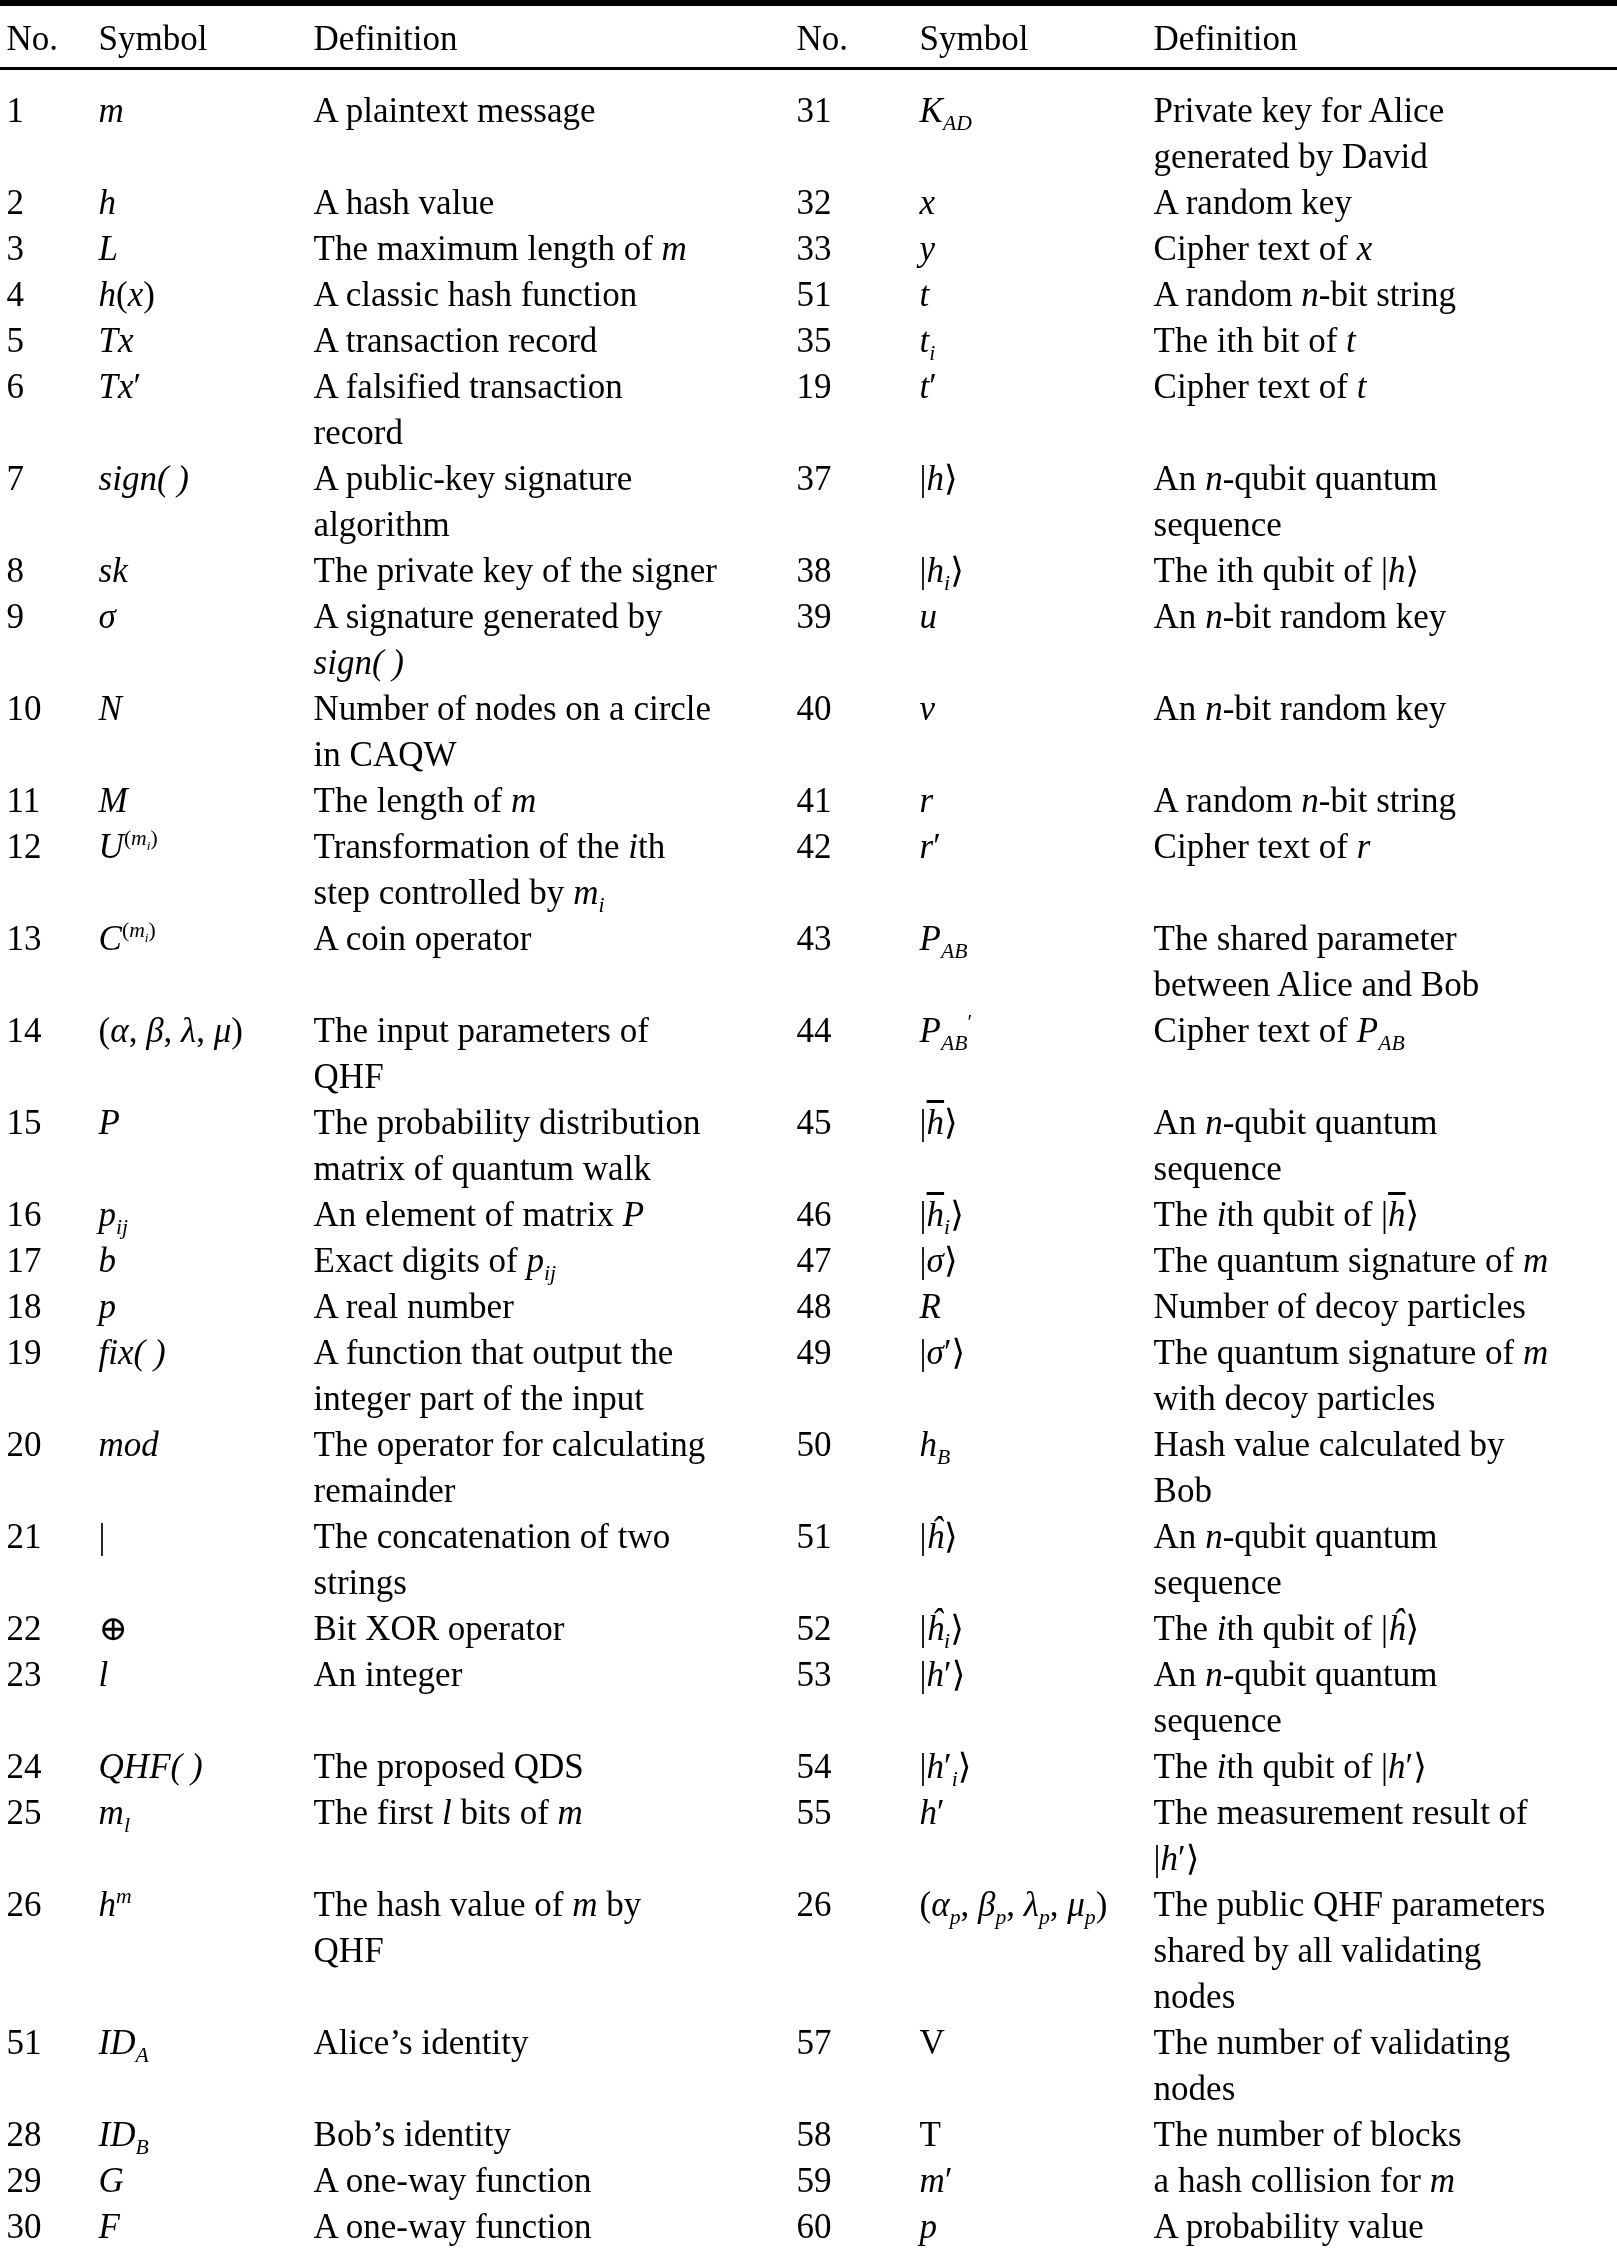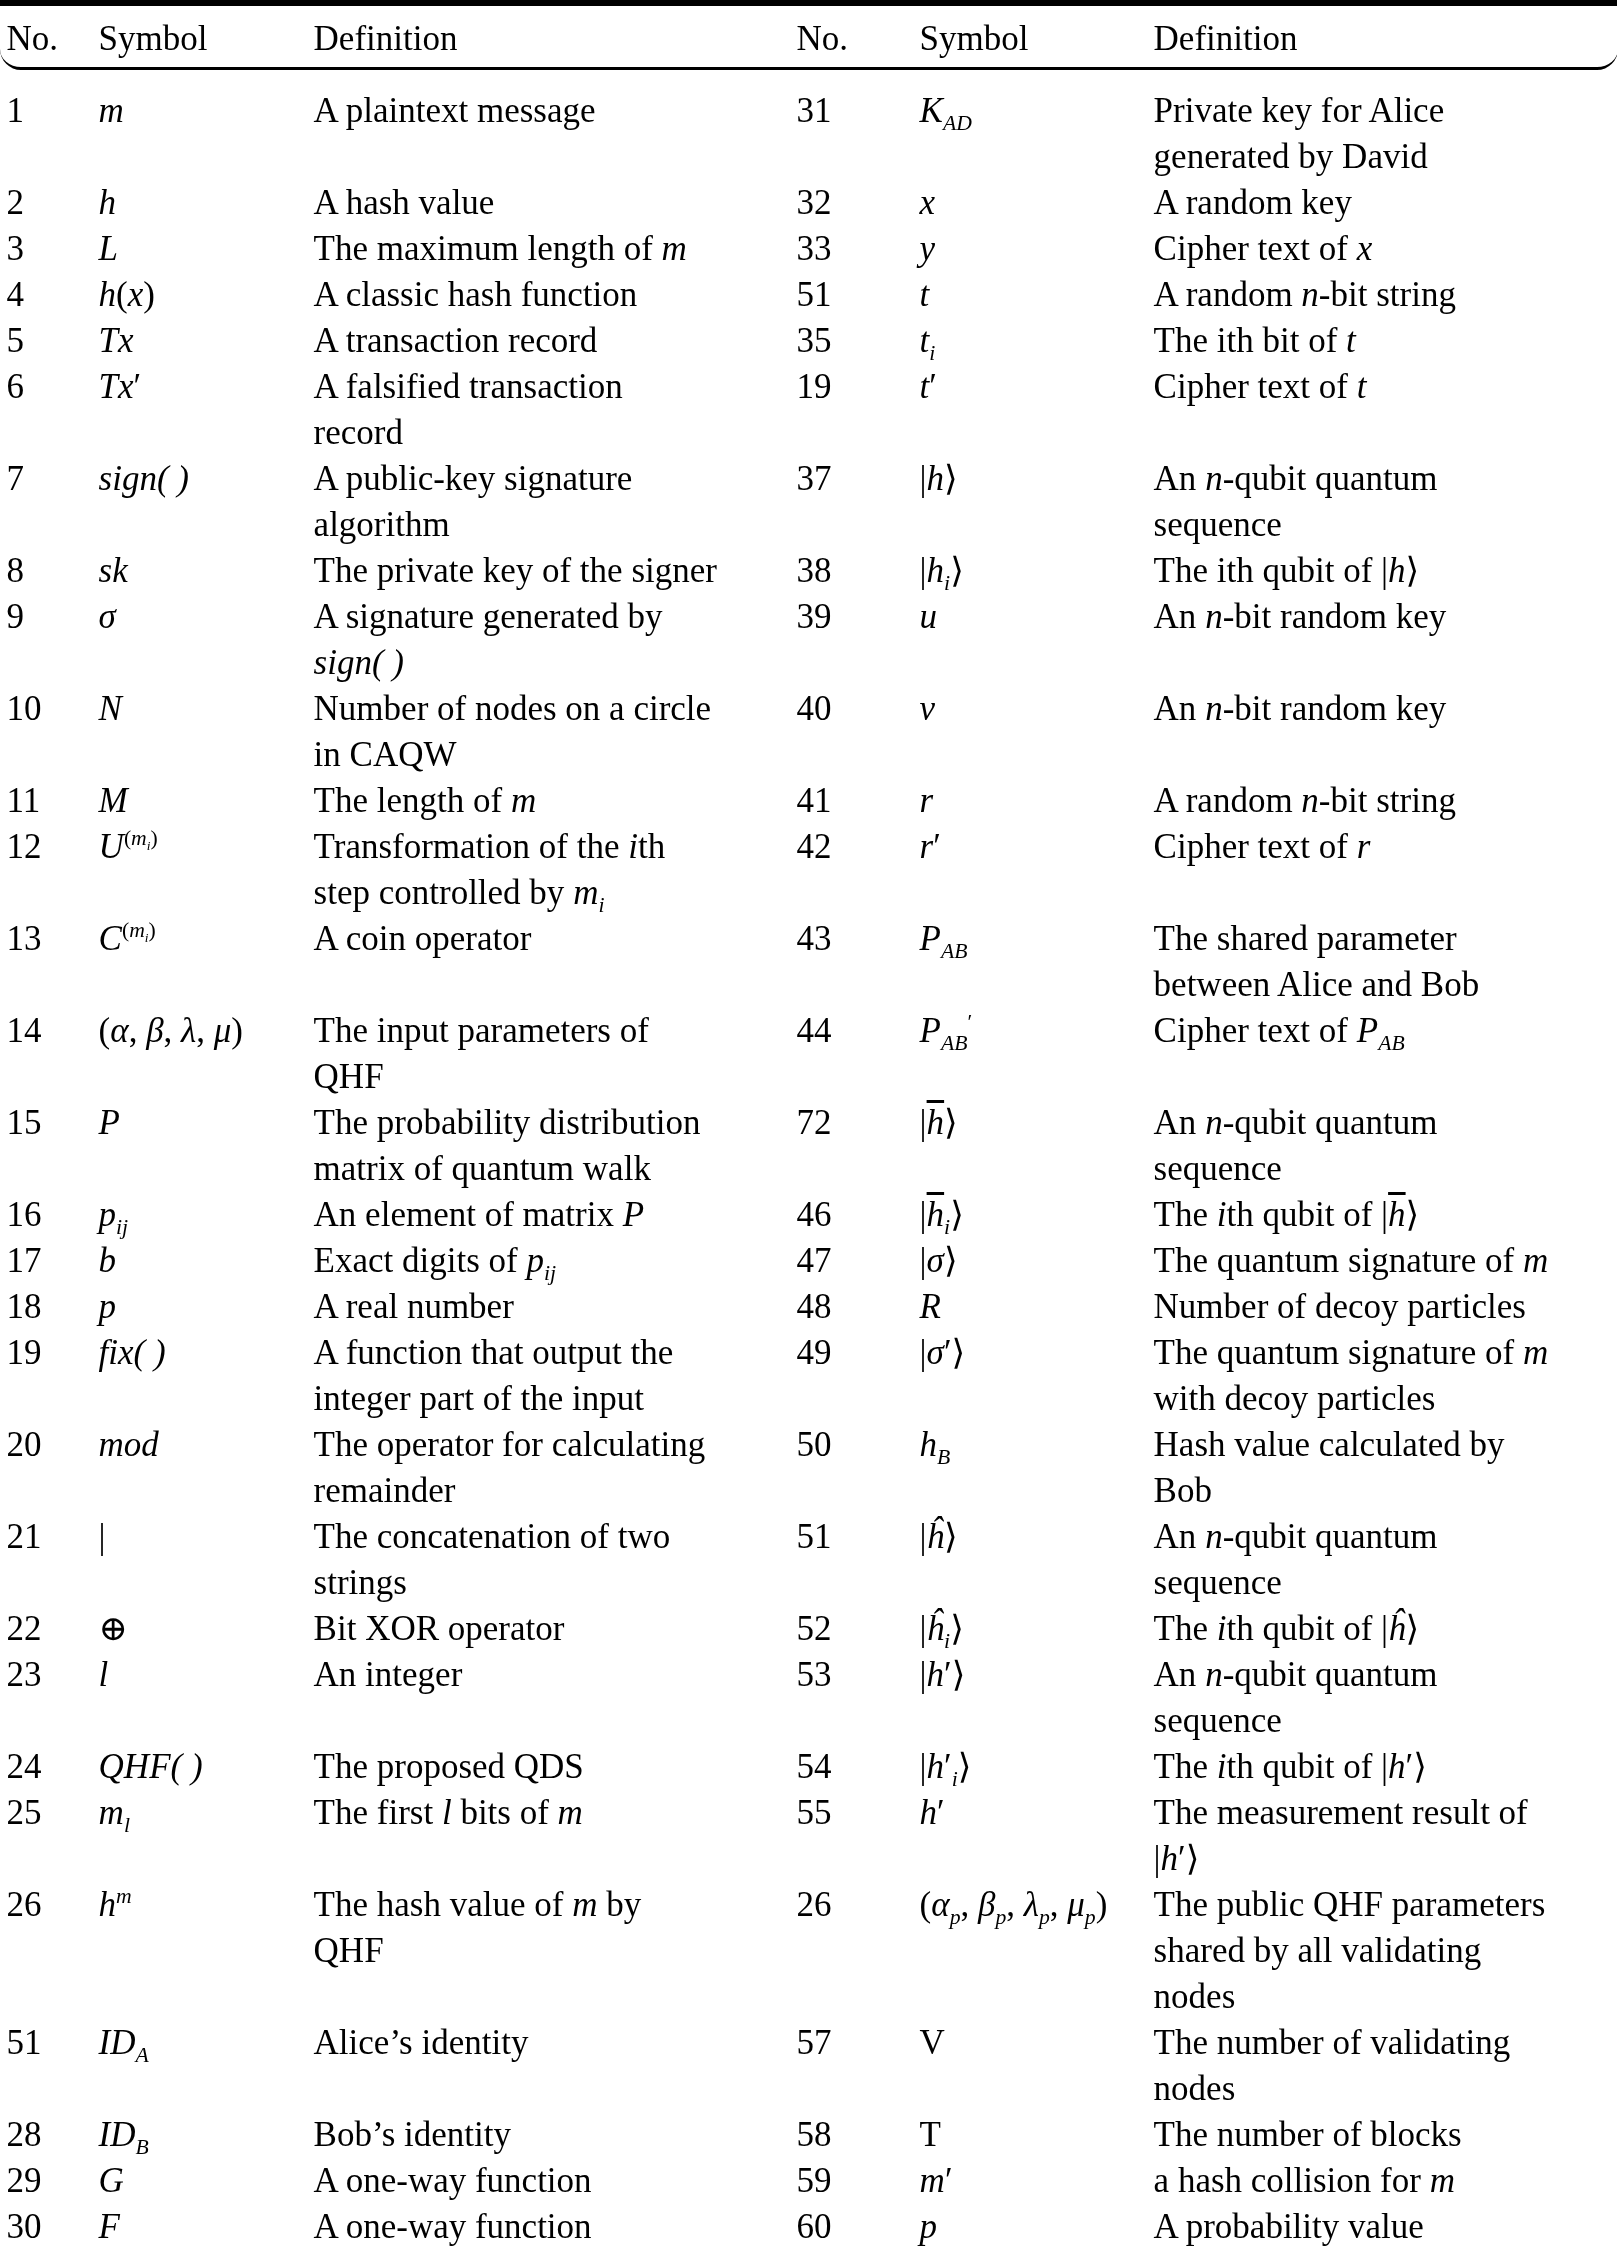--- a/index.html
+++ b/index.html
@@ -10,21 +10,20 @@
     overflow: hidden;
     background: #ffffff;
     color: #000000;
     font-family: "Liberation Serif", "DejaVu Serif", serif;
     font-size: 35px;
   }
   .rule-top { height: 5.7px; background: #000; }
   .g {
     display: grid;
     grid-template-columns: 92px 215px 483px 123px 234px 470px;
-    border-radius: 21px;
   }
   .header { border-bottom: 3.3px solid #000; padding: 10px 0 5px 0; }
   .tbody { padding-top: 18px; }
   .row { display: contents; }
   .cell { line-height: 46px; vertical-align: top; }
   .num, .sym, .def { padding-left: 6.6px; }
   .sym, .def { white-space: nowrap; }
   sub { font-size: 0.62em; line-height: 0; margin-top: 24px; }
   sup { font-size: 0.62em; line-height: 0; }
   .bar { text-decoration: overline; }
@@ -169,21 +168,21 @@
     <div class="cell def c-def-l">The input parameters of<br>QHF</div>
     <div class="cell num c-no-r">44</div>
     <div class="cell sym c-sym-r"><i>P<sub>AB</sub></i><sup>′</sup></div>
     <div class="cell def c-def-r">Cipher text of <i>P<sub>AB</sub></i></div>
   </div>
 
   <div class="row">
     <div class="cell num c-no-l">15</div>
     <div class="cell sym c-sym-l"><i>P</i></div>
     <div class="cell def c-def-l">The probability distribution<br>matrix of quantum walk</div>
-    <div class="cell num c-no-r">72</div>
+    <div class="cell num c-no-r">45</div>
     <div class="cell sym c-sym-r">|<i class="bar">h</i>⟩</div>
     <div class="cell def c-def-r">An <i>n</i>-qubit quantum<br>sequence</div>
   </div>
 
   <div class="row">
     <div class="cell num c-no-l">16</div>
     <div class="cell sym c-sym-l"><i>p<sub>ij</sub></i></div>
     <div class="cell def c-def-l">An element of matrix <i>P</i></div>
     <div class="cell num c-no-r">46</div>
     <div class="cell sym c-sym-r">|<i class="bar">h</i><sub><i>i</i></sub>⟩</div>

